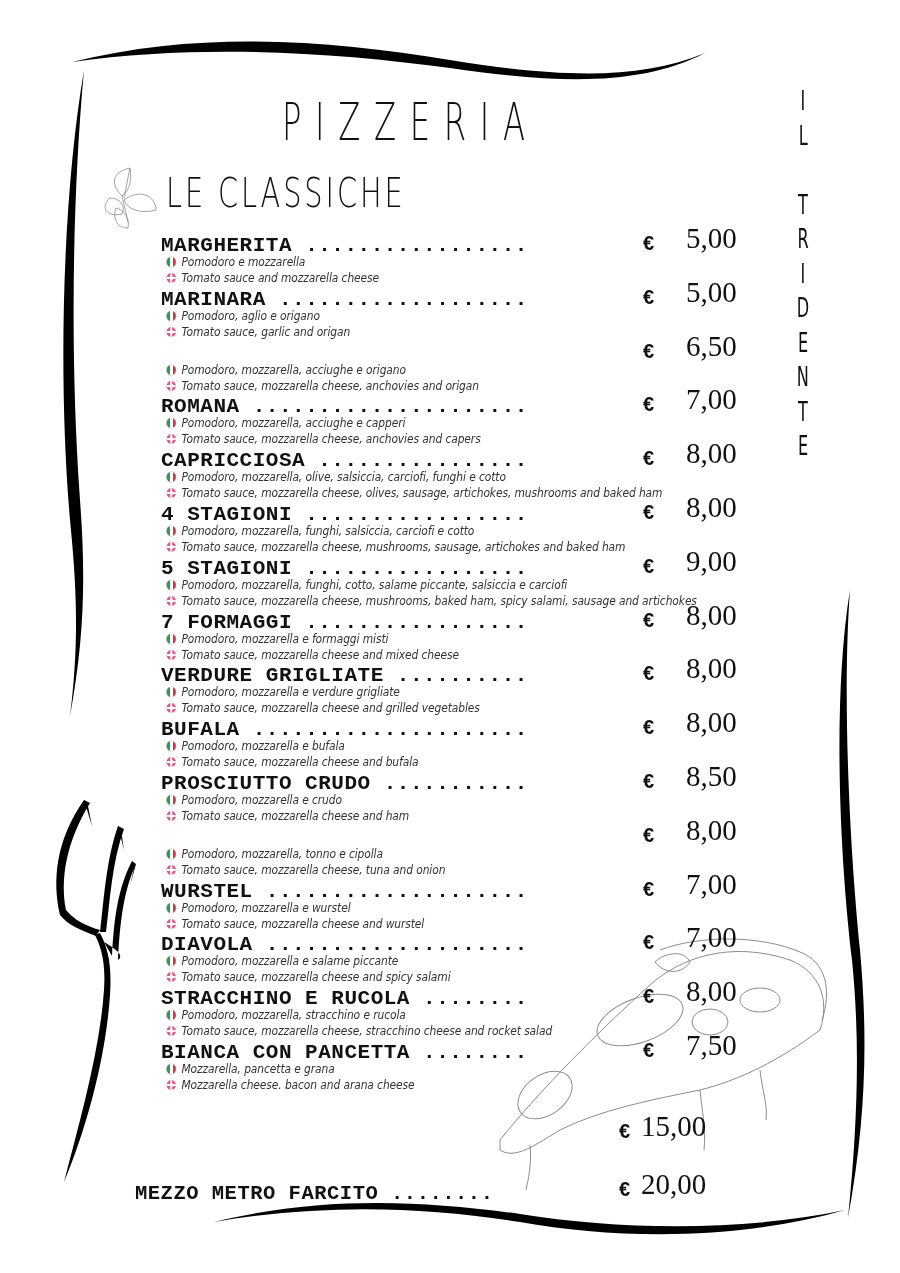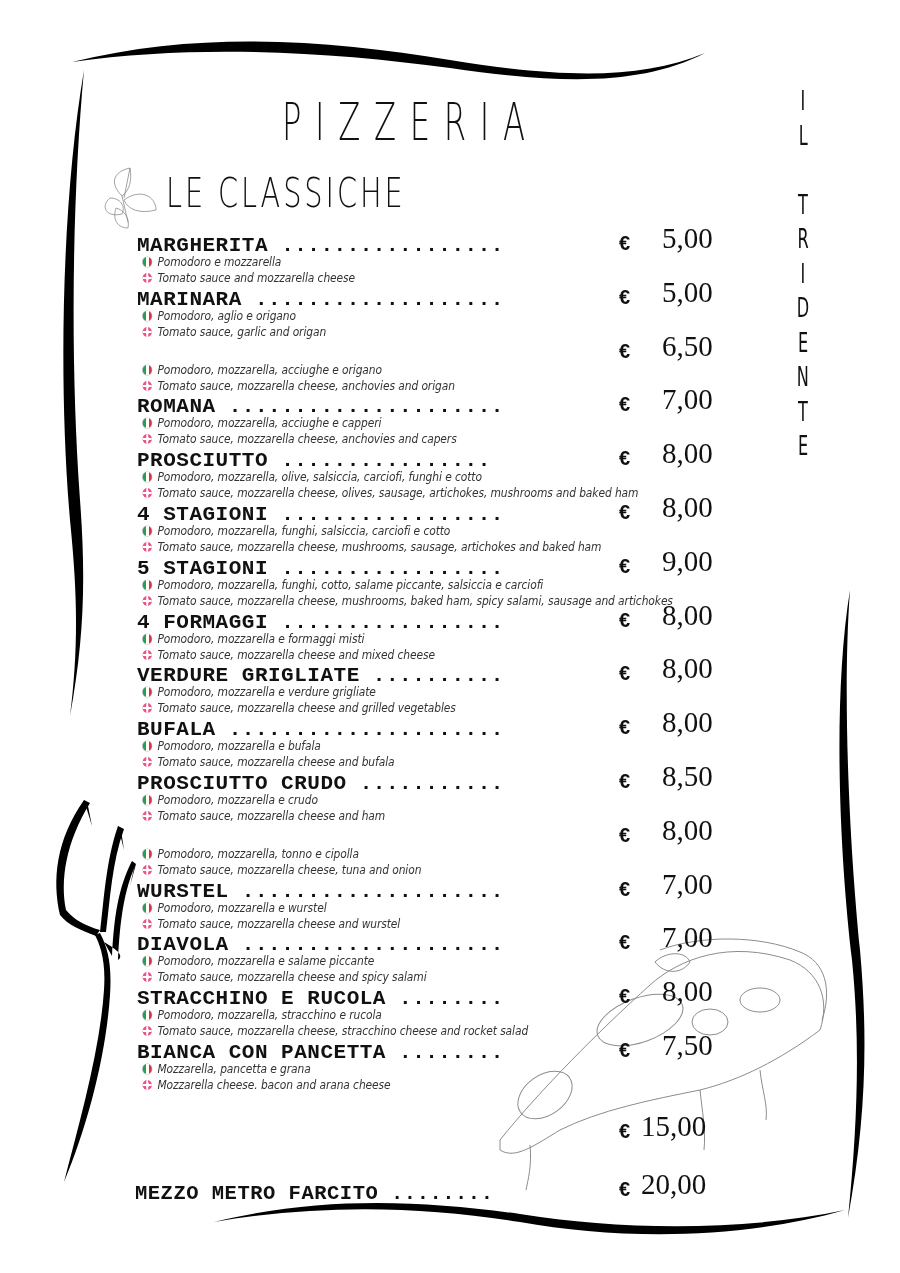--- a/index.html
+++ b/index.html
@@ -19,21 +19,21 @@
   }
   .vertical {
     position: absolute; left: 788px; top: 84px; width: 30px;
     display: flex; flex-direction: column; align-items: center;
     font-family: "DejaVu Sans", sans-serif; font-size: 26px; color: #111;
   }
   .vertical span { height: 34.5px; line-height: 34.5px; transform: scaleX(0.62); display: block; }
   .vertical span.gap { height: 34.5px; }
 
   .menu { position: absolute; left: 137px; top: 228px; width: 620px; }
-  .item { position: relative; height: 53.8px; }
+  .item { position: relative; height: 53.8px; margin-left: 24px; }
   .item .row { position: relative; height: 26px; }
   .name {
     position: absolute; left: 0; top: 6px;
     font-family: "Liberation Mono", monospace; font-weight: bold;
     font-size: 21px; letter-spacing: 0.5px; white-space: pre; color: #111;
   }
   .euro {
     position: absolute; left: 482px; top: 4px;
     font-family: "Liberation Sans", sans-serif; font-weight: bold; font-size: 20px; color: #111;
   }
@@ -152,21 +152,21 @@
       <div class="row">
         <span class="name"><span>ROMANA</span><span> .....................</span></span>
         <span class="euro">€</span>
         <span class="price">7,00</span>
       </div>
       <div class="desc"><span class="flag flag-it"></span><span>Pomodoro, mozzarella, acciughe e capperi</span></div>
       <div class="desc"><span class="flag flag-uk"></span><span>Tomato sauce, mozzarella cheese, anchovies and capers</span></div>
     </div>
     <div class="item">
       <div class="row">
-        <span class="name"><span>PROSCIUTTO</span><span> ................</span></span>
+        <span class="name"><span>CAPRICCIOSA</span><span> ................</span></span>
         <span class="euro">€</span>
         <span class="price">8,00</span>
       </div>
       <div class="desc"><span class="flag flag-it"></span><span>Pomodoro, mozzarella, olive, salsiccia, carciofi, funghi e cotto</span></div>
       <div class="desc"><span class="flag flag-uk"></span><span>Tomato sauce, mozzarella cheese, olives, sausage, artichokes, mushrooms and baked ham</span></div>
     </div>
     <div class="item">
       <div class="row">
         <span class="name"><span>4 STAGIONI</span><span> .................</span></span>
         <span class="euro">€</span>
@@ -179,21 +179,21 @@
       <div class="row">
         <span class="name"><span>5 STAGIONI</span><span> .................</span></span>
         <span class="euro">€</span>
         <span class="price">9,00</span>
       </div>
       <div class="desc"><span class="flag flag-it"></span><span>Pomodoro, mozzarella, funghi, cotto, salame piccante, salsiccia e carciofi</span></div>
       <div class="desc"><span class="flag flag-uk"></span><span>Tomato sauce, mozzarella cheese, mushrooms, baked ham, spicy salami, sausage and artichokes</span></div>
     </div>
     <div class="item">
       <div class="row">
-        <span class="name"><span>4 FORMAGGI</span><span> .................</span></span>
+        <span class="name"><span>7 FORMAGGI</span><span> .................</span></span>
         <span class="euro">€</span>
         <span class="price">8,00</span>
       </div>
       <div class="desc"><span class="flag flag-it"></span><span>Pomodoro, mozzarella e formaggi misti</span></div>
       <div class="desc"><span class="flag flag-uk"></span><span>Tomato sauce, mozzarella cheese and mixed cheese</span></div>
     </div>
     <div class="item">
       <div class="row">
         <span class="name"><span>VERDURE GRIGLIATE</span><span> ..........</span></span>
         <span class="euro">€</span>

